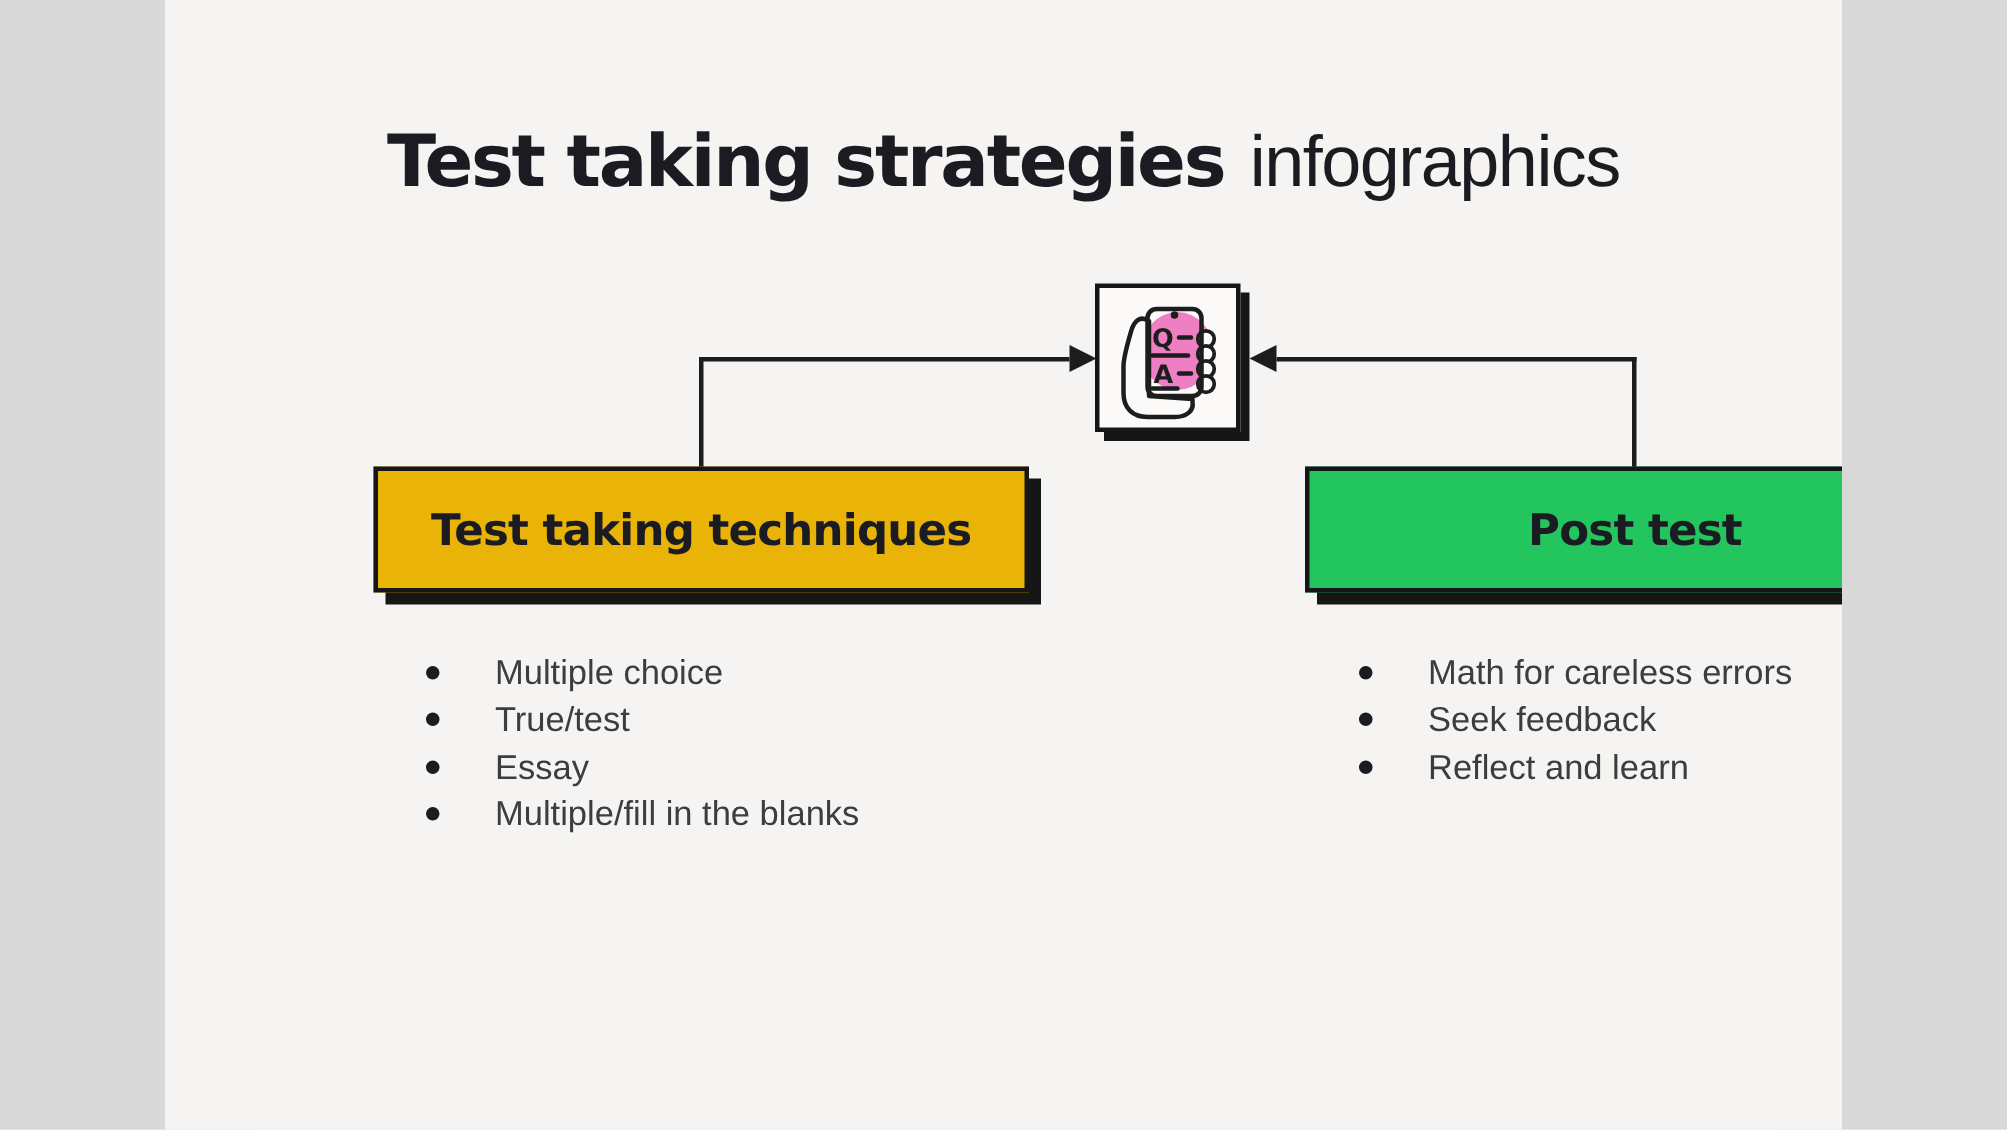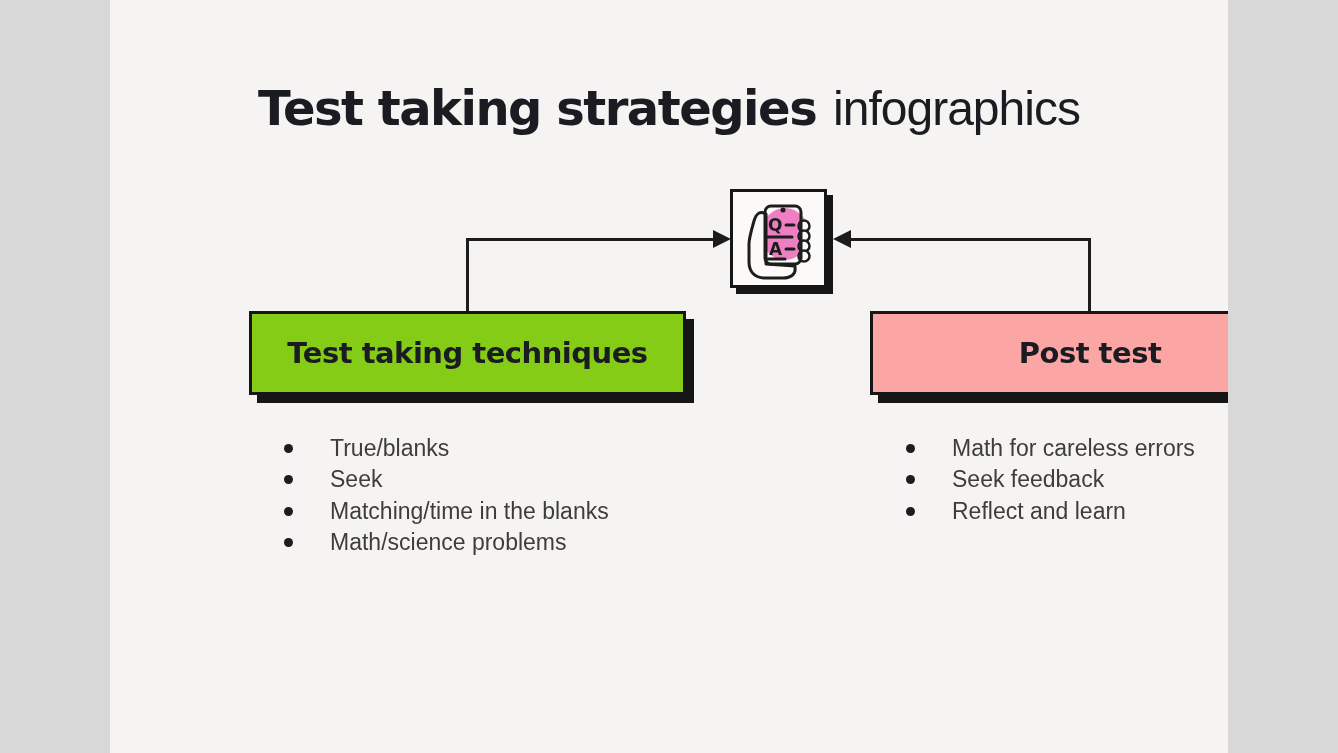--- a/index.html
+++ b/index.html
@@ -39,22 +39,22 @@
     display:flex;align-items:center;justify-content:center;
   }
   
   .node{
     position:absolute;top:311px;height:84px;box-sizing:border-box;
     border:3px solid #161616;box-shadow:8px 8px 0 #161616;
     display:flex;align-items:center;justify-content:center;
     font-family:"DejaVu Sans",sans-serif;font-weight:bold;
     font-size:29px;letter-spacing:-0.5px;color:#1B1B22;
   }
-  .node-left {left:139px;width:437px;background:#84cc16;}
-  .node-right{left:760px;width:440px;background:#fca5a5;}
+  .node-left {left:139px;width:437px;background:#eab308;}
+  .node-right{left:760px;width:440px;background:#22c55e;}
   
   .list{
     position:absolute;top:433px;margin:0;padding:0;list-style:none;
     font-size:23px;color:#3D3D3D;
   }
   .list li{position:relative;padding-left:46px;line-height:31.4px;}
   .list li::before{
     content:"";position:absolute;left:0;top:11px;width:9px;height:9px;
     border-radius:50%;background:#1B1B22;
   }
@@ -98,24 +98,24 @@
   </div>
 
   <div class="node node-left">
     <span>Test taking techniques</span>
   </div>
   <div class="node node-right">
     <span>Post test</span>
   </div>
 
   <ul class="list list-left">
-    <li>True/blanks</li>
-    <li>Seek</li>
-    <li>Matching/time in the blanks</li>
-    <li>Math/science problems</li>
+    <li>Multiple choice</li>
+    <li>True/test</li>
+    <li>Essay</li>
+    <li>Multiple/fill in the blanks</li>
   </ul>
   <ul class="list list-right">
     <li>Math for careless errors</li>
     <li>Seek feedback</li>
     <li>Reflect and learn</li>
   </ul>
 
 </div>
 
 </body></html>

